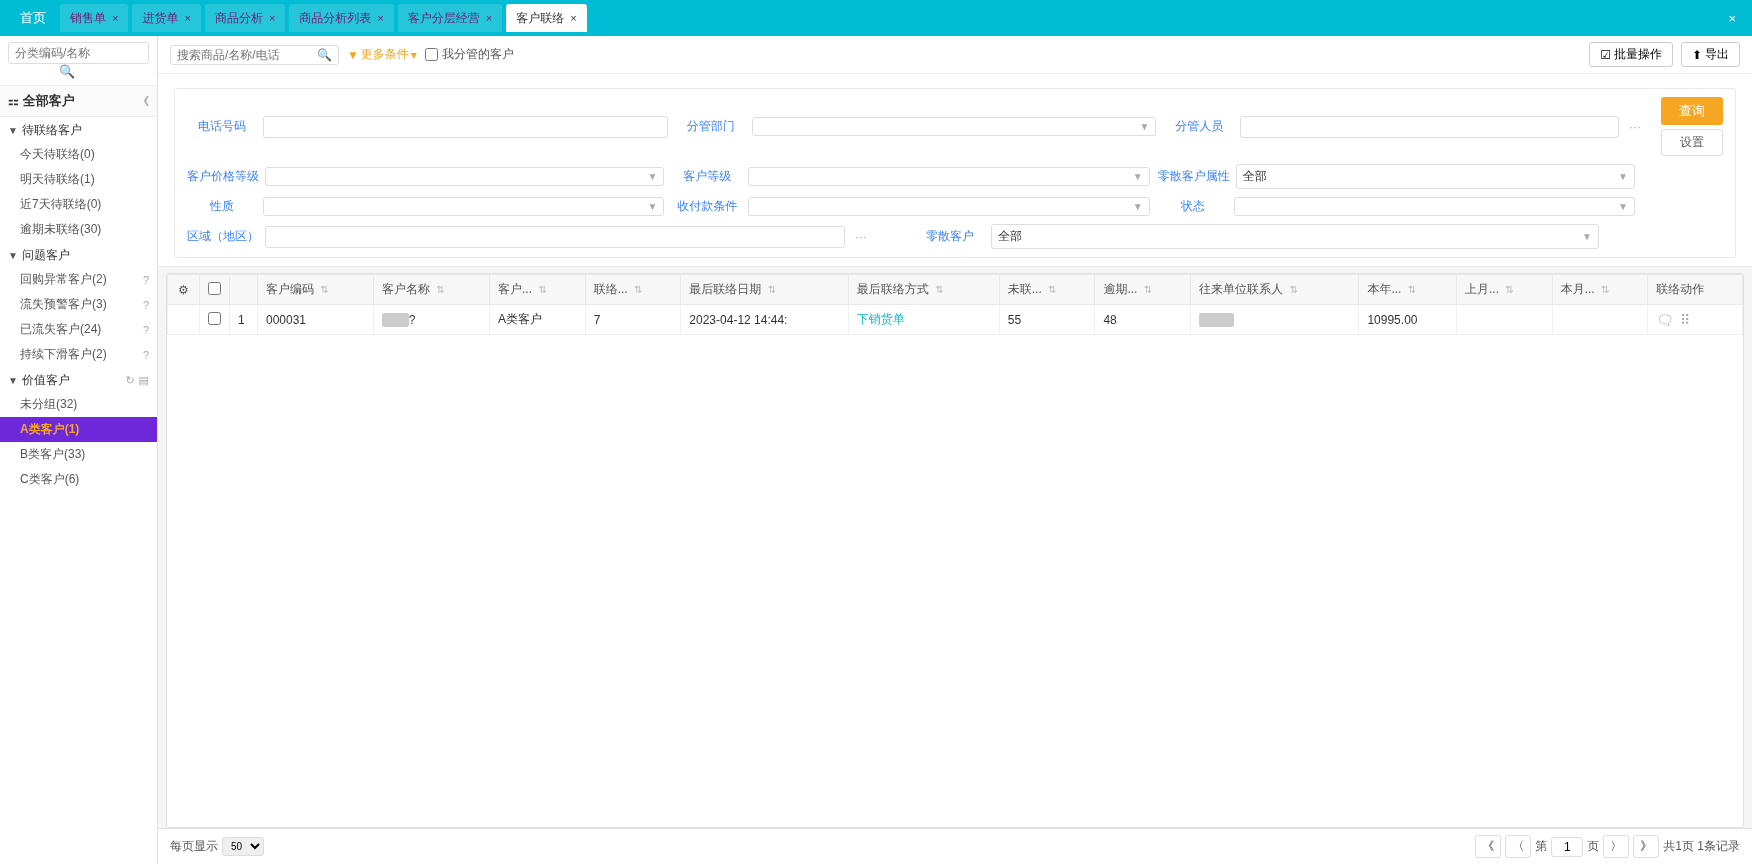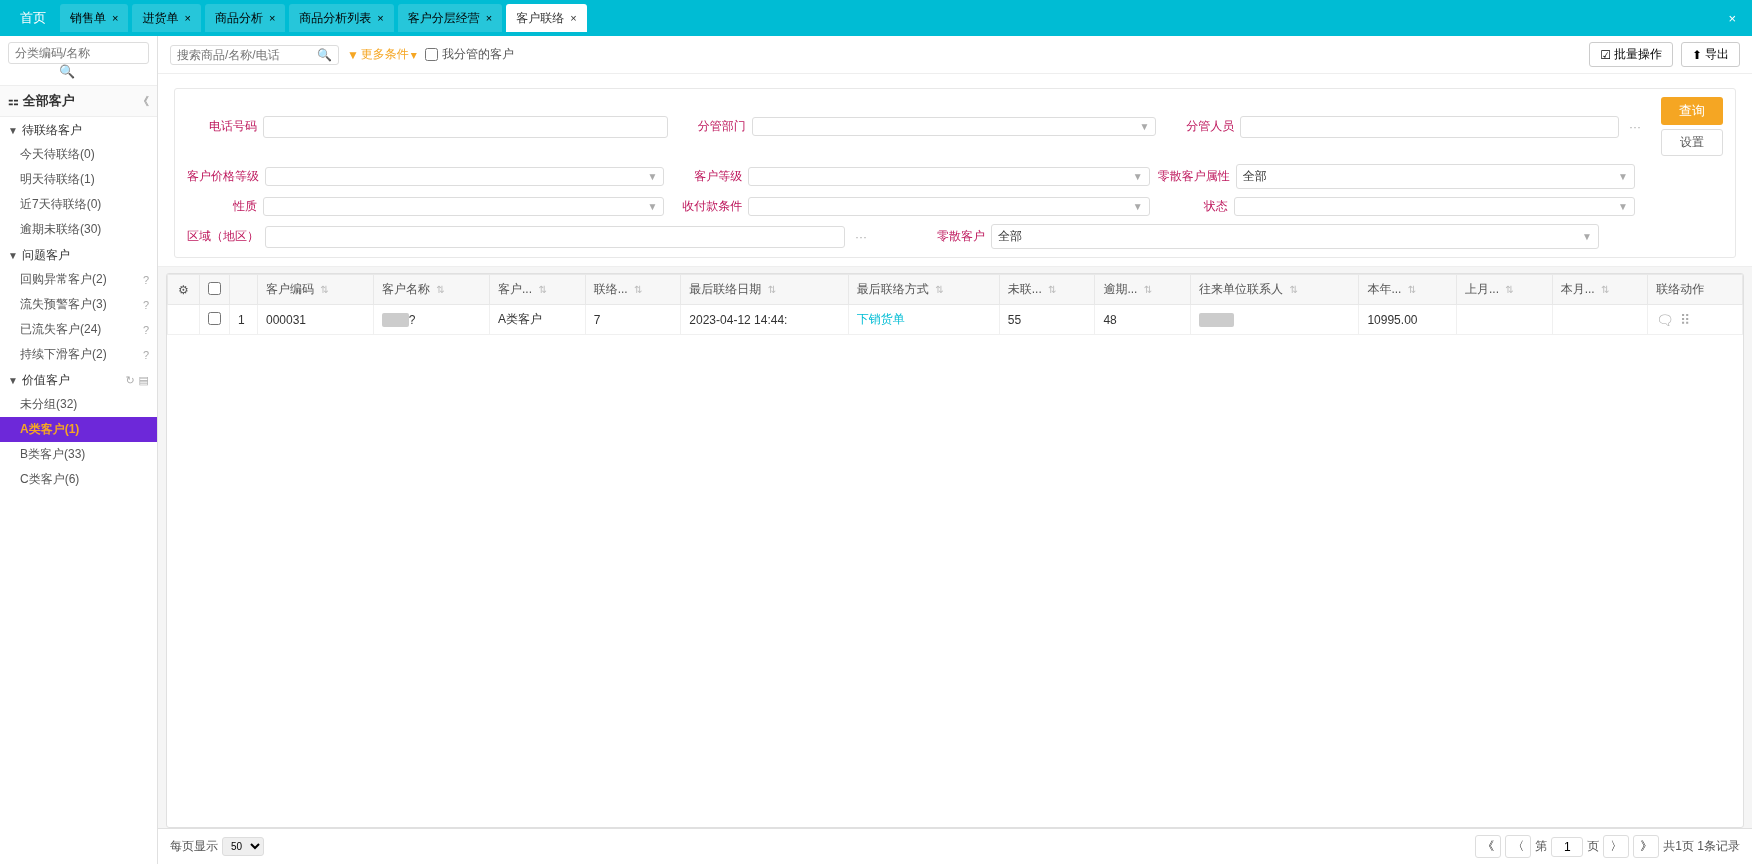--- a/index.html
+++ b/index.html
@@ -6,21 +6,21 @@
     body { font-family: "Microsoft YaHei", SimSun, sans-serif; font-size: 12px; background: #f5f5f5; width: 1752px; height: 864px; overflow: hidden; }
 
     
     .top-nav {
       display: flex; align-items: center; background: #00bcd4; height: 36px; padding: 0 8px;
     }
     .top-nav .nav-home {
       color: #fff; font-size: 13px; padding: 0 12px; cursor: pointer; white-space: nowrap;
     }
     .nav-tab {
-      display: flex; align-items: center; background: rgba(255,255,255,0.15); color: #000000;
+      display: flex; align-items: center; background: rgba(255,255,255,0.15); color: #701a75;
       font-size: 12px; padding: 0 10px; height: 28px; margin: 0 2px; border-radius: 3px 3px 0 0;
       cursor: pointer; white-space: nowrap; position: relative;
     }
     .nav-tab.active { background: #fff; color: #333; }
     .nav-tab .close-x { margin-left: 6px; font-size: 11px; cursor: pointer; color: inherit; }
     .top-nav-right { margin-left: auto; color: #fff; font-size: 13px; cursor: pointer; padding-right: 8px; }
 
     
     .main-layout { display: flex; height: calc(864px - 36px); }
 
@@ -83,21 +83,21 @@
     .btn-export { border: 1px solid #ccc; background: #fff; padding: 3px 10px; font-size: 12px; cursor: pointer; border-radius: 3px; display: flex; align-items: center; gap: 3px; }
 
     
     .adv-filter {
       background: #fff; border: 1px solid #e8e8e8; border-radius: 3px; margin: 6px 8px 0 8px;
       padding: 8px 12px;
     }
     .adv-row { display: flex; align-items: center; gap: 8px; margin-bottom: 8px; }
     .adv-row:last-child { margin-bottom: 0; gap: 44px; }
     .adv-field { display: flex; align-items: center; flex: 1; gap: 6px; }
-    .adv-field label { white-space: nowrap; color: #be185d; font-size: 12px; min-width: 70px; text-align: right; }
+    .adv-field label { white-space: nowrap; color: #3b82f6; font-size: 12px; min-width: 70px; text-align: center; }
     .adv-select {
       flex: 1; border: 1px solid #ddd; border-radius: 3px; padding: 3px 6px; font-size: 12px;
       background: #fff; display: flex; align-items: center; justify-content: space-between;
       cursor: pointer; color: #333; min-width: 120px;
     }
     .adv-select .arrow { color: #aaa; font-size: 10px; }
     .adv-input {
       flex: 1; border: 1px solid #ddd; border-radius: 3px; padding: 3px 6px; font-size: 12px;
       background: #fff; min-width: 120px; outline: none;
     }

